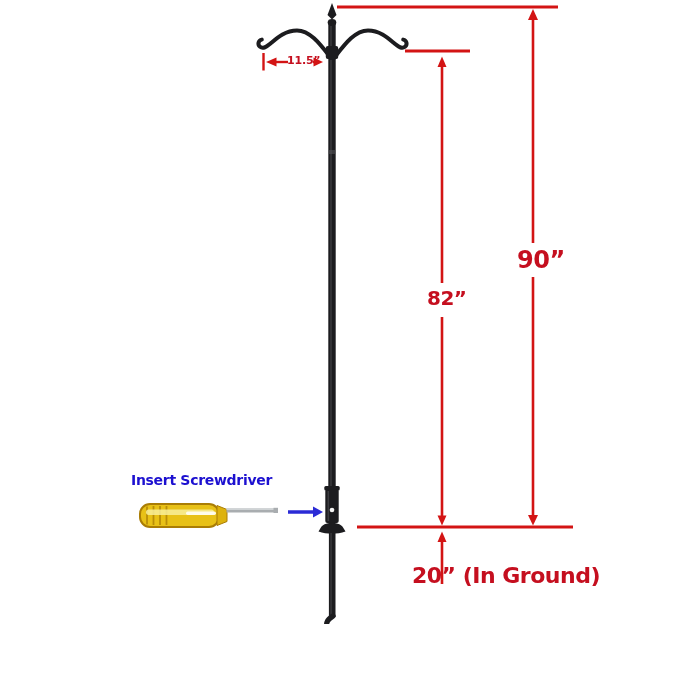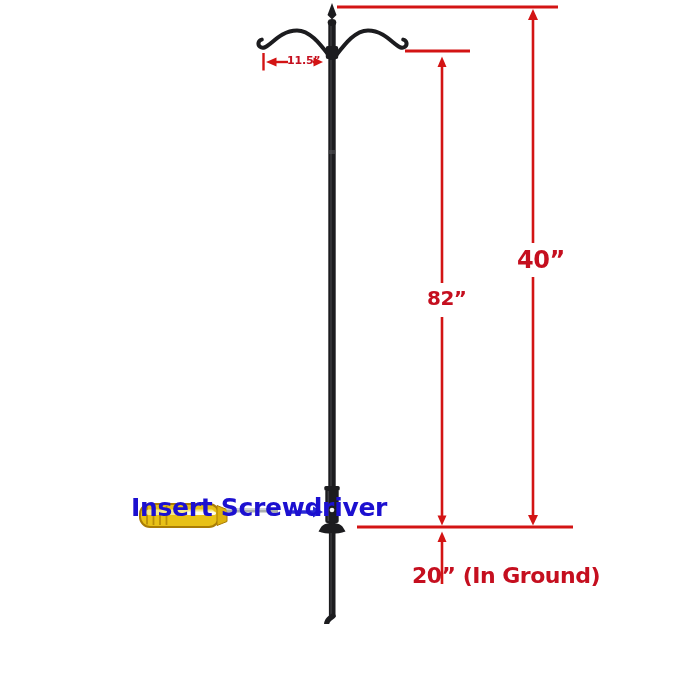--- a/index.html
+++ b/index.html
@@ -27,22 +27,22 @@
   .blue-fill{fill:var(--arrow-blue);}
   .lbl{
     position:absolute;font-weight:bold;color:var(--label-red);
     line-height:1.1;white-space:nowrap;
   }
   .lbl-90{left:517px;top:247px;font-size:24px;letter-spacing:-0.5px;}
   .lbl-82{left:427px;top:287px;font-size:20px;letter-spacing:-0.5px;}
   .lbl-20{left:412px;top:564px;font-size:22px;letter-spacing:-0.5px;}
   .lbl-115{left:287px;top:55px;font-size:11px;letter-spacing:-0.2px;}
   .lbl-note{
-    position:absolute;left:131px;top:472px;font-size:25px;font-weight:bold;
-    letter-spacing:-0.3px;color:var(--note-blue);white-space:nowrap;margin-top:21px;
+    position:absolute;left:131px;top:472px;font-size:14px;font-weight:bold;
+    letter-spacing:-0.3px;color:var(--note-blue);white-space:nowrap;
   }
   .photo-edge{
     position:absolute;left:0;right:0;top:695px;height:1px;
     background:var(--photo-edge);
   }
 </style>
 </head>
 <body>
 
 <div class="stage">
@@ -118,18 +118,18 @@
     </g>
 
     <g>
       <path class="blue-stroke" stroke-width="3.5" d="M288 512 H314"></path>
       <polygon class="blue-fill" points="323,512 313,506.5 313,517.5"></polygon>
     </g>
   </svg>
 
   <div class="lbl lbl-115">11.5”</div>
   <div class="lbl lbl-82">82”</div>
-  <div class="lbl lbl-90">40”</div>
+  <div class="lbl lbl-90">90”</div>
   <div class="lbl lbl-20">20” (In Ground)</div>
   <div class="lbl-note">Insert Screwdriver</div>
 
   <div class="photo-edge"></div>
 </div>
 
 </body></html>

